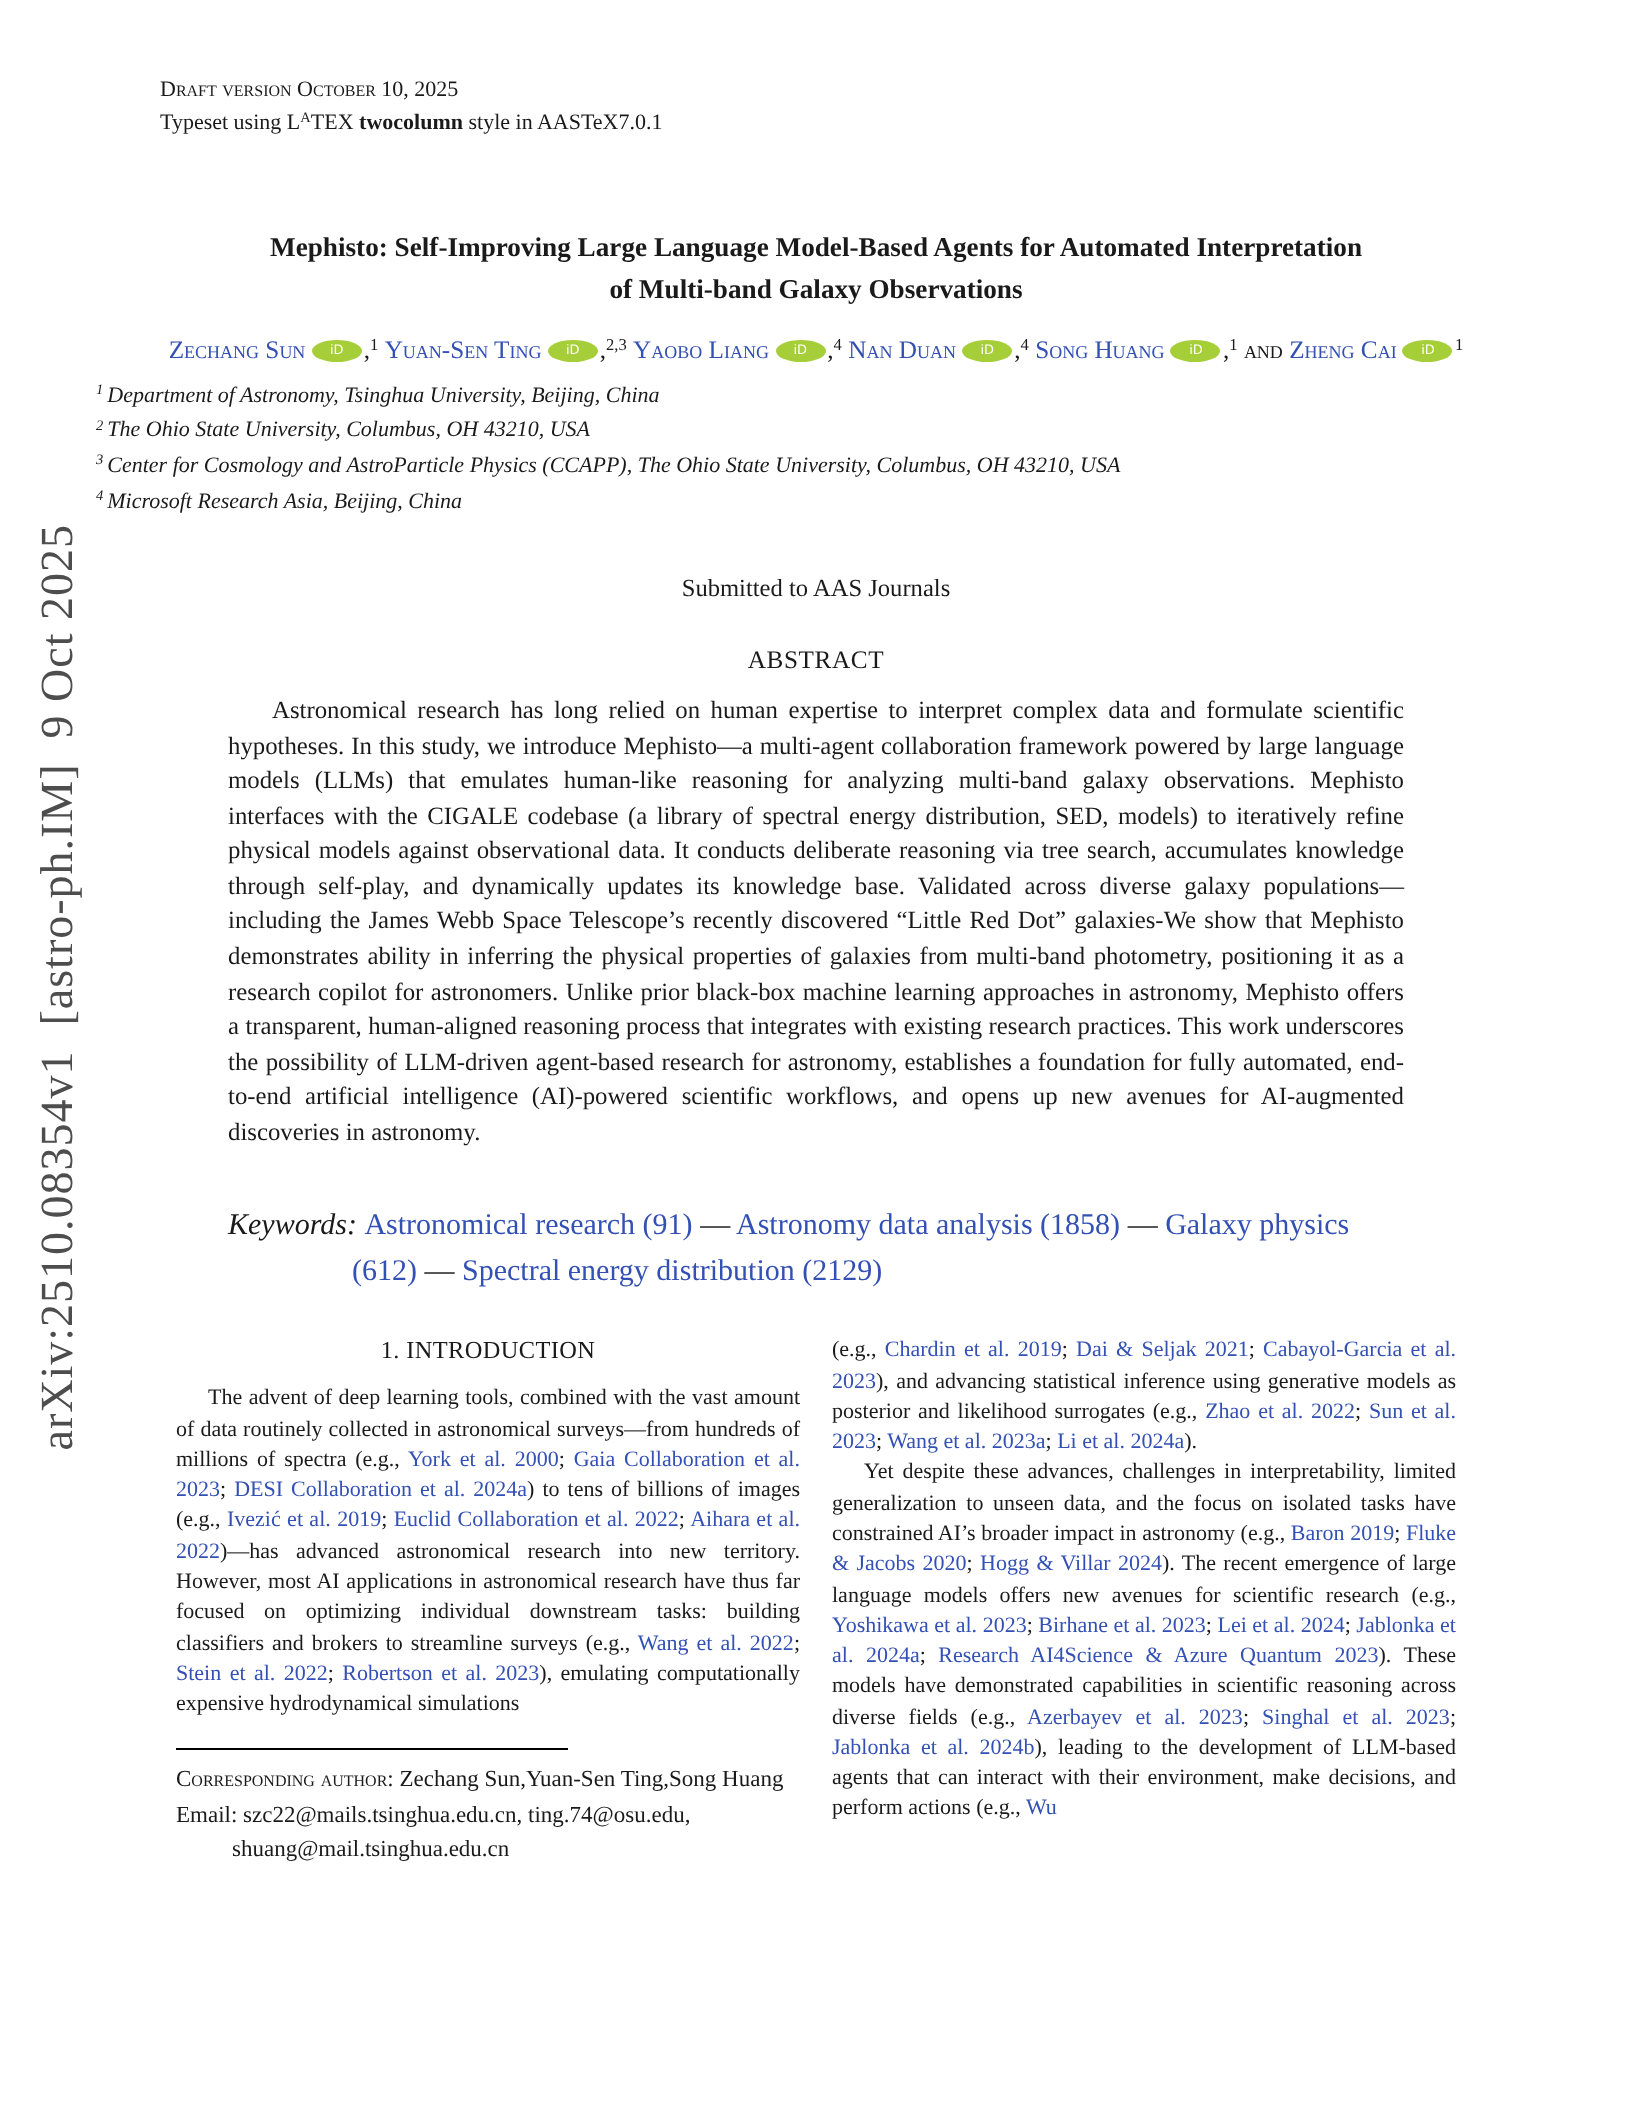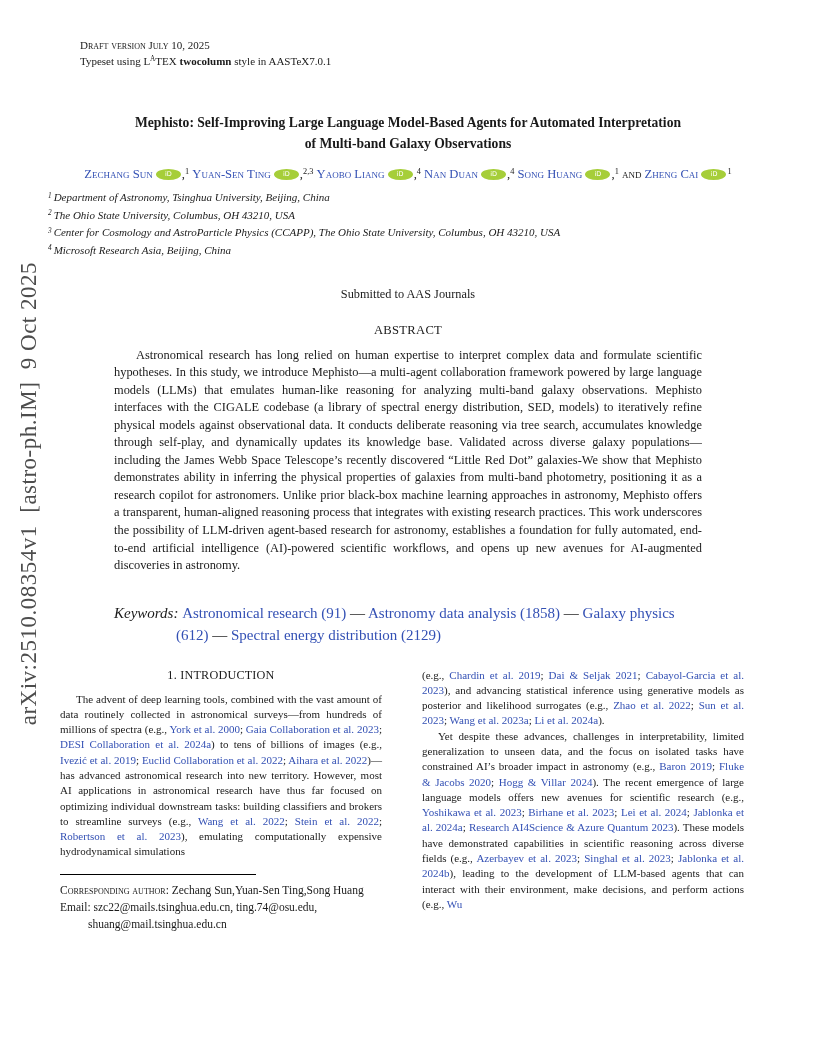--- a/index.html
+++ b/index.html
@@ -74,22 +74,23 @@
   .keywords{
     width:588px;
     margin:27px auto 0;
     font-size:15px;
     line-height:1.5;
     padding-left:62px;
     text-indent:-62px;
   }
   .cols{
     display:flex;
-    gap:40px;
-    margin:21px 60px 0;
+    gap:16px;
+    margin:21px 88px 0;
+    justify-content:flex-end;
   }
   .col{width:322px;}
   .sec-head{
     text-align:center;
     font-size:12.2px;
     margin-bottom:9px;
     letter-spacing:0.2px;
   }
   .col p{
     font-size:11px;
@@ -133,21 +134,21 @@
   }
 </style>
 </head>
 <body>
 
 <div class="page">
 
   <div class="arxiv-sidebar">arXiv:2510.08354v1  [astro-ph.IM]  9 Oct 2025</div>
 
   <header class="draft">
-    <div class="sc">Draft version July 10, 2025</div>
+    <div class="sc">Draft version October 10, 2025</div>
     <div><span>Typeset using L</span><span class="s-sup">A</span><span>T</span><span>E</span><span>X </span><span class="s-b">twocolumn</span><span> style in AASTeX7.0.1</span></div>
   </header>
 
   <div class="title">
     <div>Mephisto: Self-Improving Large Language Model-Based Agents for Automated Interpretation</div>
     <div>of Multi-band Galaxy Observations</div>
   </div>
 
   <div class="authors"><span class="s-author">Zechang Sun </span><span class="s-orcid">iD</span><span>,</span><span class="s-sup">1</span><span> </span><span class="s-author">Yuan-Sen Ting </span><span class="s-orcid">iD</span><span>,</span><span class="s-sup">2,3</span><span> </span><span class="s-author">Yaobo Liang </span><span class="s-orcid">iD</span><span>,</span><span class="s-sup">4</span><span> </span><span class="s-author">Nan Duan </span><span class="s-orcid">iD</span><span>,</span><span class="s-sup">4</span><span> </span><span class="s-author">Song Huang </span><span class="s-orcid">iD</span><span>,</span><span class="s-sup">1</span><span> </span><span class="s-sc">and </span><span class="s-author">Zheng Cai </span><span class="s-orcid">iD</span><span class="s-sup">1</span></div>
 

